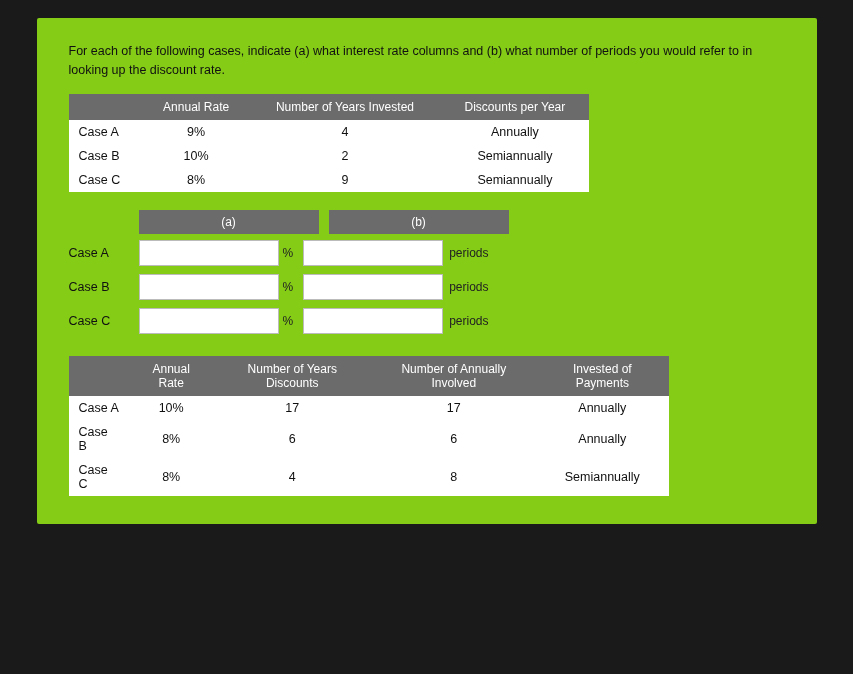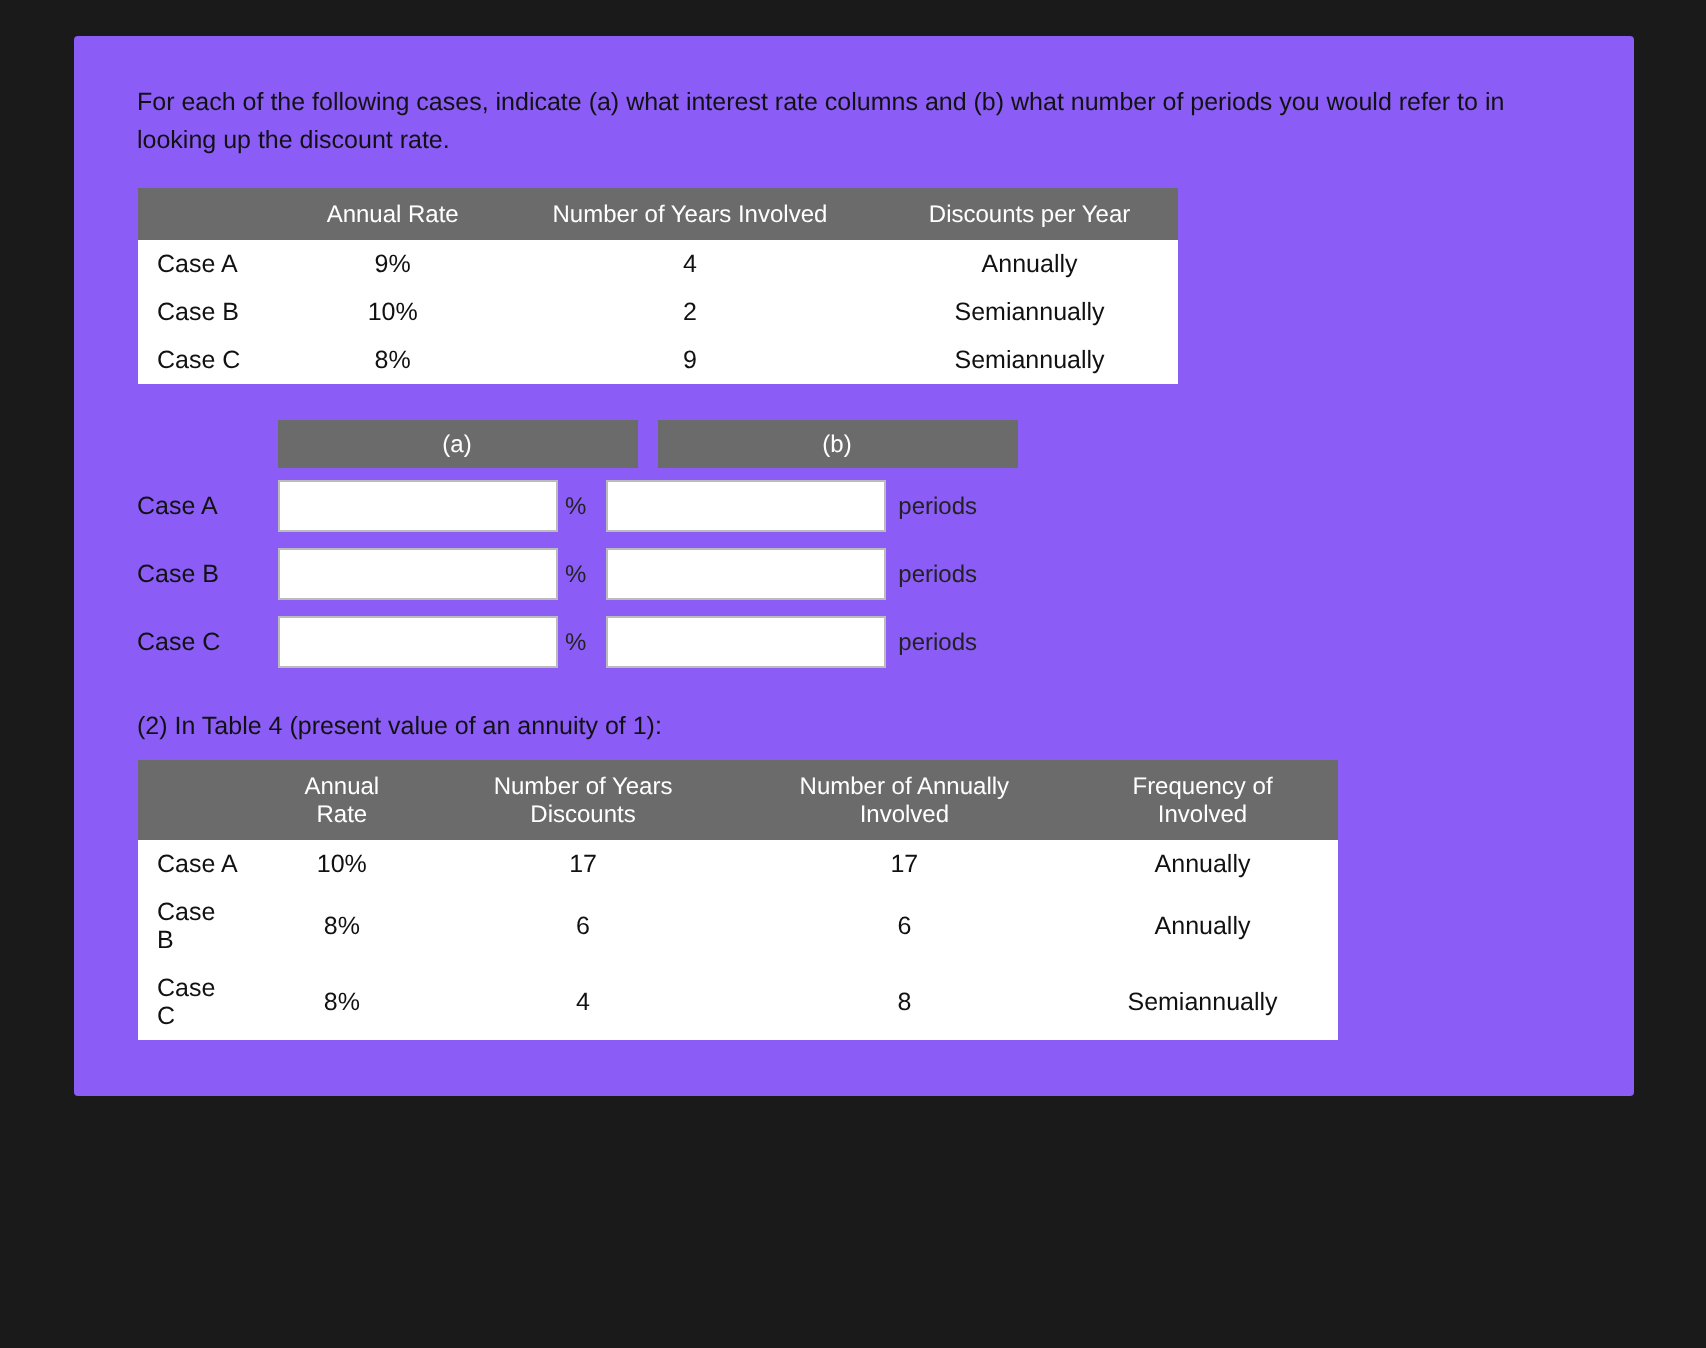--- a/index.html
+++ b/index.html
@@ -7,21 +7,21 @@
       background: #1a1a1a;
       display: flex;
       justify-content: center;
       align-items: flex-start;
       min-height: 674px;
       font-family: Arial, sans-serif;
       font-size: 13px;
       color: #222;
     }
     .page {
-      background: #8b5cf6;
+      background: #84cc16;
       width: 780px;
       margin: 18px auto;
       padding: 24px 32px 28px 32px;
       border-radius: 2px;
     }
     .intro-text {
       font-size: 12.5px;
       line-height: 1.5;
       margin-bottom: 14px;
       color: #111;
@@ -178,21 +178,21 @@
 <div class="page">
 
   <p class="intro-text">For each of the following cases, indicate (a) what interest rate columns and (b) what number of periods you would refer to in looking up the discount rate.</p>
 
 
   <table class="ref-table">
     <thead>
       <tr>
         <th></th>
         <th>Annual Rate</th>
-        <th>Number of Years Involved</th>
+        <th>Number of Years Invested</th>
         <th>Discounts per Year</th>
       </tr>
     </thead>
     <tbody>
       <tr>
         <td>Case A</td>
         <td>9%</td>
         <td>4</td>
         <td>Annually</td>
       </tr>
@@ -247,30 +247,29 @@
         <input type="text" style="">
         <span class="pct-label">%</span>
       </div>
       <div class="answer-input-b">
         <input type="text" style="">
         <span class="periods-label">periods</span>
       </div>
     </div>
   </div>
 
-  <p class="section2-title">(2) In Table 4 (present value of an annuity of 1):</p>
 
   <table class="ref-table2">
     <thead>
       <tr>
         <th></th>
         <th>Annual Rate</th>
         <th>Number of Years Discounts</th>
         <th>Number of Annually Involved</th>
-        <th>Frequency of Involved</th>
+        <th>Invested of Payments</th>
       </tr>
     </thead>
     <tbody>
       <tr>
         <td>Case A</td>
         <td>10%</td>
         <td>17</td>
         <td>17</td>
         <td>Annually</td>
       </tr>

